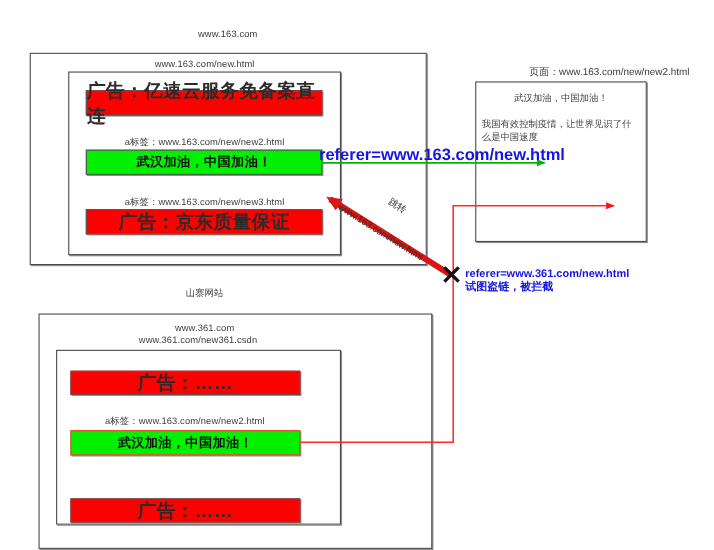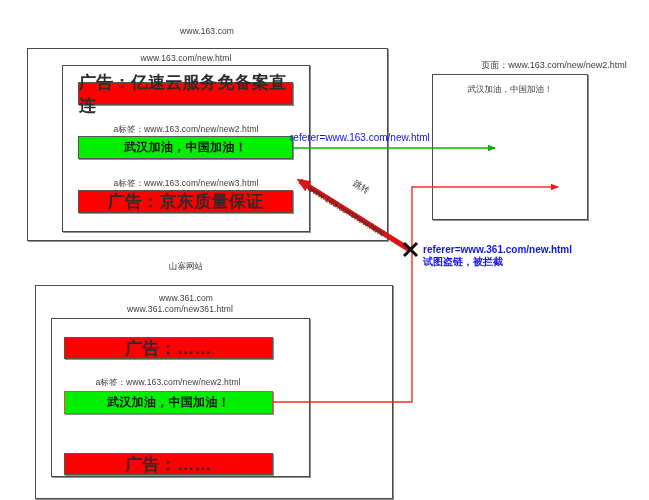--- a/index.html
+++ b/index.html
@@ -80,22 +80,22 @@
   .panel-body{
     position:absolute;
     font-size:8.5px;
     color:#3c3c3c;
     line-height:11.5px;
   }
 
   
   .anno-blue{
     position:absolute;
-    font-size:10px;
-    font-weight:normal;
+    font-size:15px;
+    font-weight:bold;
     color:#1414e6;
     white-space:nowrap;
   }
   .anno-blue2{
     position:absolute;
     font-size:10px;
     font-weight:bold;
     color:#1414e6;
     line-height:12px;
   }
@@ -137,27 +137,28 @@
 
   <div class="caption center" style="left:186px;top:166px;">a标签：www.163.com/new/new3.html</div>
   <div class="bar red" style="left:78px;top:178px;width:215px;height:23px;">广告：京东质量保证</div>
 
   <div class="panel-title" style="left:510px;top:47px;margin-left:44px;">页面：www.163.com/new/new2.html</div>
 
   <div class="frame" style="left:432px;top:62px;width:156px;height:146px;"></div>
 
   <div class="panel-head" style="left:510px;top:72px;">武汉加油，中国加油！</div>
 
+  <div class="panel-body" style="left:438px;top:95px;width:144px;">我国有效控制疫情，让世界见识了什么是中国速度</div>
 
   <div class="caption center" style="left:186px;top:249px;">山寨网站</div>
   <div class="caption center" style="left:186px;top:260px;margin-top:21px;">www.361.com</div>
 
   <div class="frame" style="left:35px;top:273px;width:358px;height:214px;"></div>
 
-  <div class="caption center" style="left:180px;top:292px;">www.361.com/new361.html</div>
+  <div class="caption center" style="left:180px;top:292px;">www.361.com/new361.csdn</div>
 
   <div class="frame" style="left:51px;top:306px;width:259px;height:159px;"></div>
 
   <div class="bar red small-red" style="left:64px;top:325px;width:209px;height:22px;">广告：……</div>
 
   <div class="caption center" style="left:168px;top:365px;">a标签：www.163.com/new/new2.html</div>
   <div class="bar green hl" style="left:64px;top:379px;width:209px;height:23px;">武汉加油，中国加油！</div>
 
   <div class="bar red small-red" style="left:64px;top:441px;width:209px;height:22px;">广告：……</div>
 

